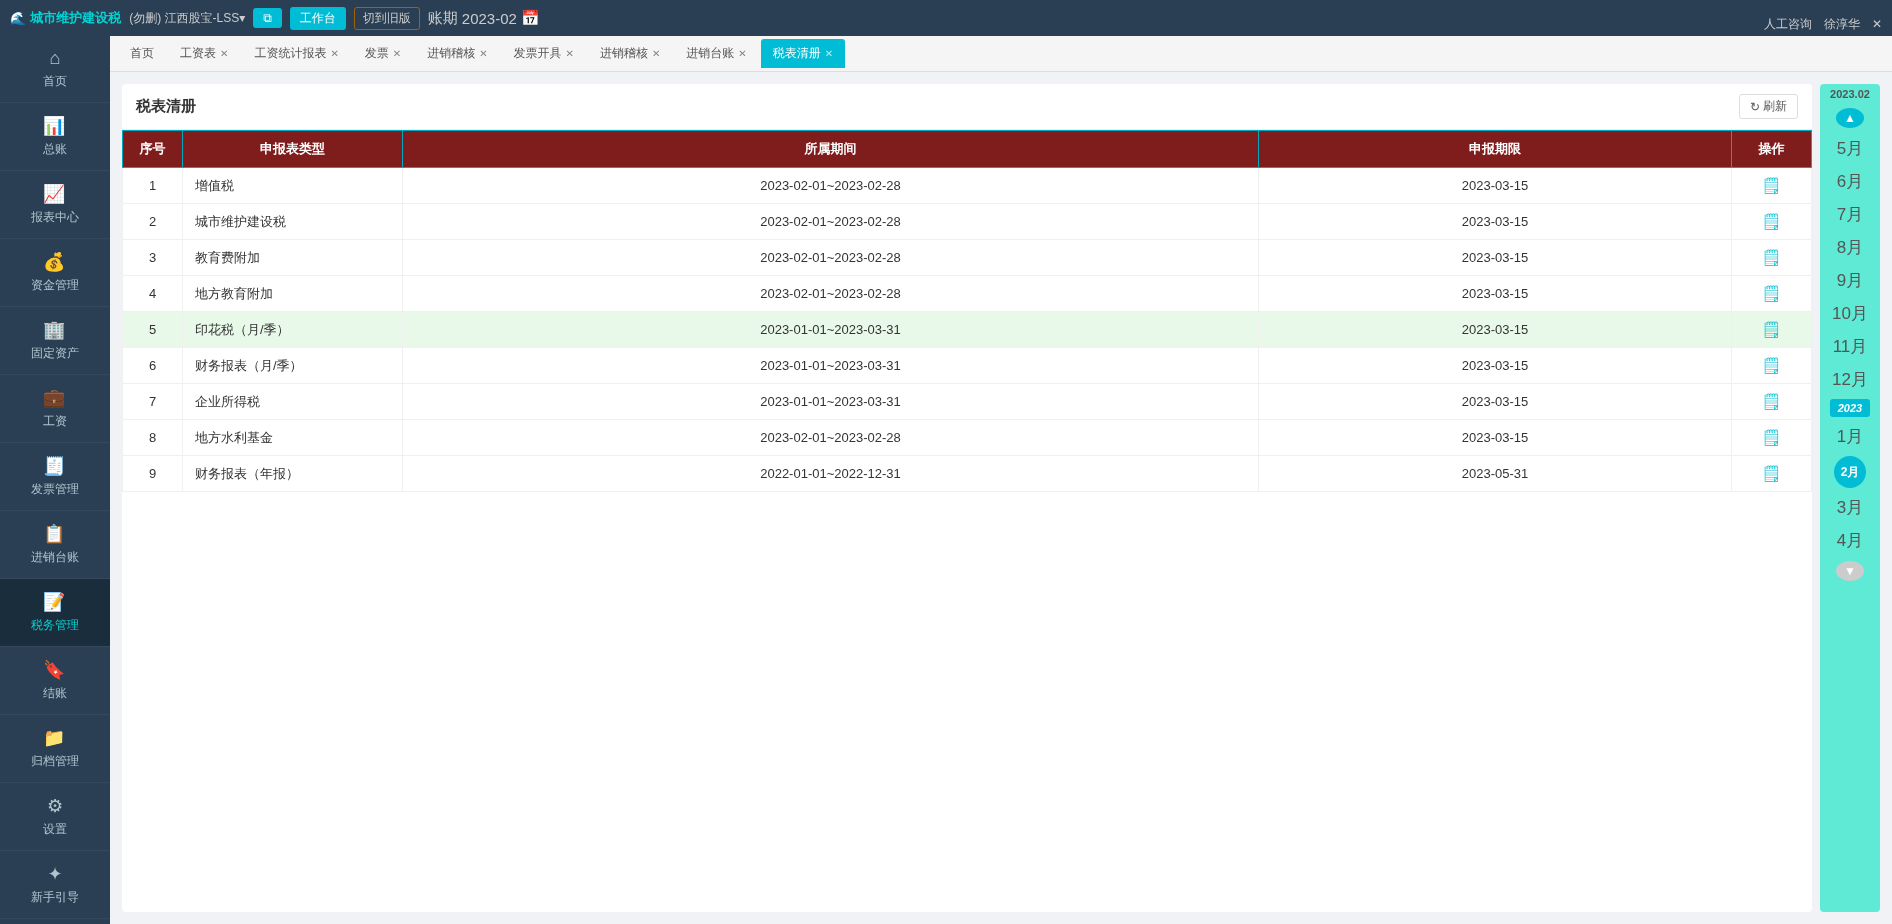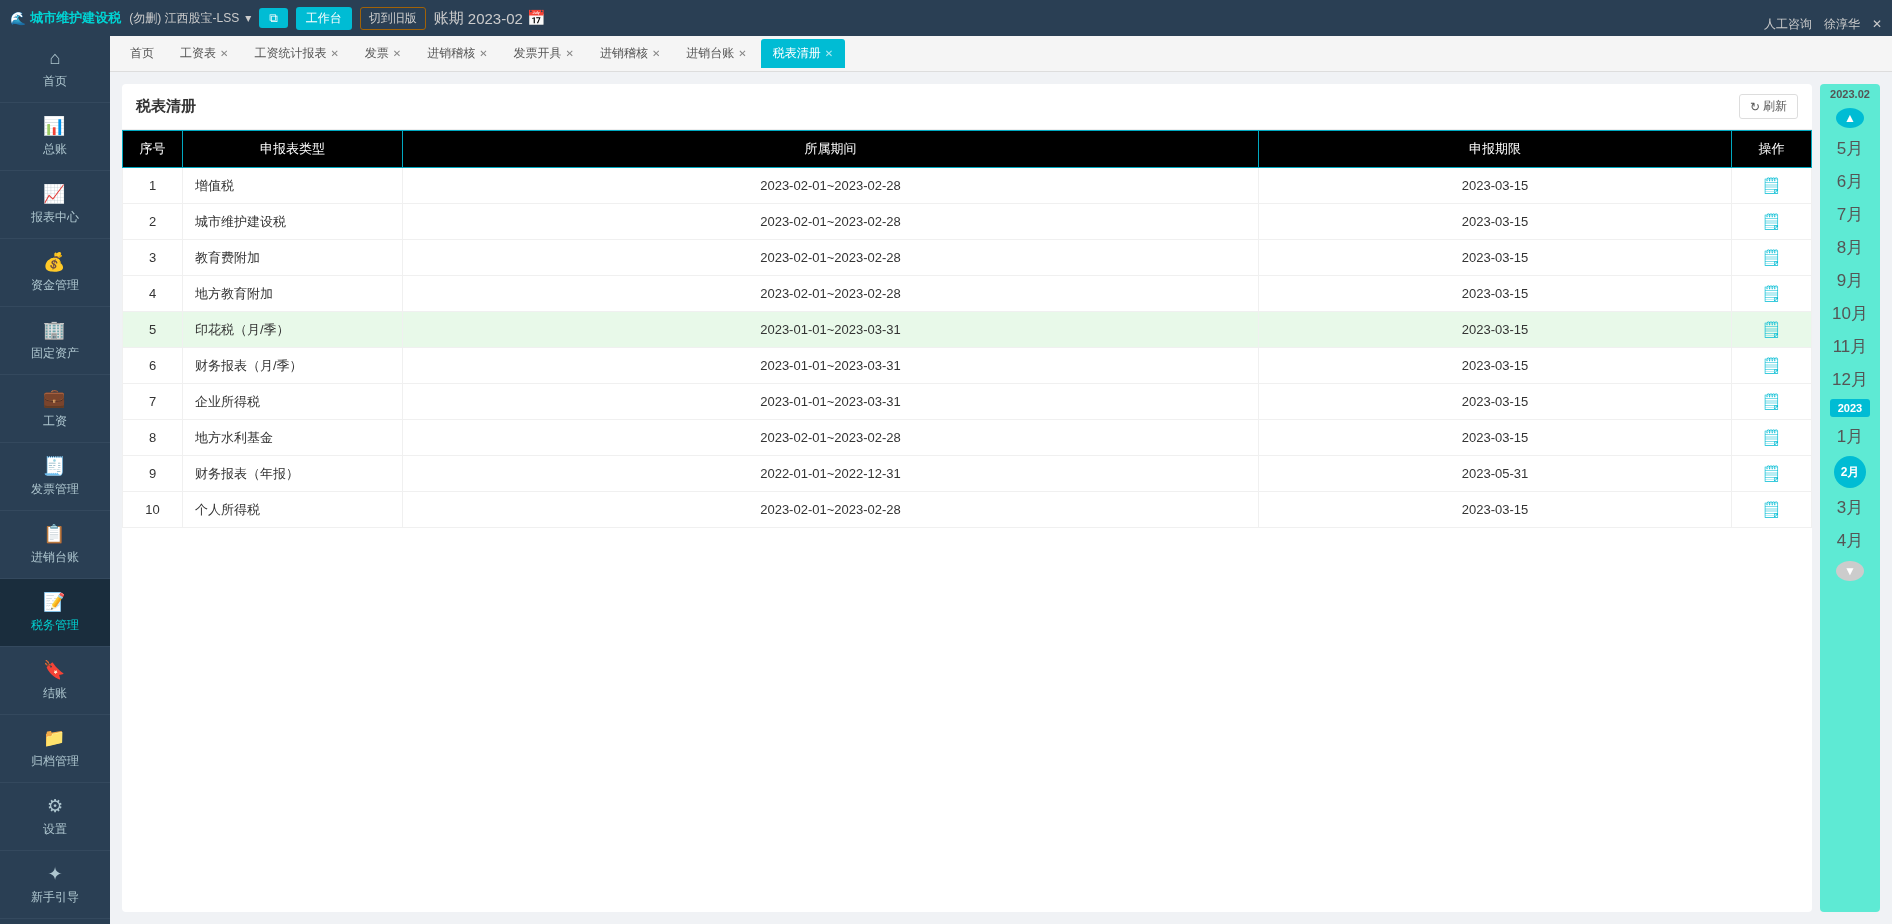--- a/index.html
+++ b/index.html
@@ -21,21 +21,21 @@
       font-weight: bold;
       display: flex;
       align-items: center;
       gap: 4px;
     }
     .top-bar-company {
       color: #ccc;
       font-size: 12px;
       display: flex;
       align-items: center;
-      gap: 6px;
+      gap: 0;
     }
     .top-bar-btn {
       background: #00bcd4;
       color: white;
       border: none;
       padding: 3px 10px;
       border-radius: 3px;
       cursor: pointer;
       font-size: 12px;
     }
@@ -181,25 +181,25 @@
       gap: 3px;
     }
 
     
     .data-table {
       width: 100%;
       border-collapse: collapse;
       font-size: 13px;
     }
     .data-table thead th {
-      background: #000000;
+      background: #7f1d1d;
       color: white;
       padding: 9px 11px;
       text-align: center;
-      font-weight: normal;
+      font-weight: bold;
       border: 1px solid #00a8c0;
     }
     .data-table tbody tr {
       border-bottom: 1px solid #f0f0f0;
     }
     .data-table tbody tr.highlighted { background: #e8f9e9; }
     .data-table tbody td {
       padding: 8px 12px;
       text-align: center;
       color: #333;
@@ -478,44 +478,37 @@
     <td>2023-03-15</td>
     <td><span class="action-icon">🗒</span></td>
   </tr>
                 <tr>
     <td>9</td>
     <td class="left">财务报表（年报）</td>
     <td>2022-01-01~2022-12-31</td>
     <td>2023-05-31</td>
     <td><span class="action-icon">🗒</span></td>
   </tr>
-                <tr>
-    <td>10</td>
-    <td class="left">个人所得税</td>
-    <td>2023-02-01~2023-02-28</td>
-    <td>2023-03-15</td>
-    <td><span class="action-icon">🗒</span></td>
-  </tr>
               </tbody>
           </table>
         </div>
       </div>
 
       <div class="right-panel">
         <div class="year-header">2023.02</div>
         <div class="cal-scroll-up">▲</div>
         <div class="cal-month">5月</div>
         <div class="cal-month">6月</div>
         <div class="cal-month">7月</div>
         <div class="cal-month">8月</div>
         <div class="cal-month">9月</div>
         <div class="cal-month">10月</div>
         <div class="cal-month">11月</div>
         <div class="cal-month">12月</div>
-        <div style="background:#00bcd4; color:white; font-size:11px; font-weight:bold; padding:3px 8px; border-radius:3px; text-align:center; margin:3px auto; cursor:pointer;">2023</div>
+        <div style="background:#00bcd4; color:white; font-size:11px; font-weight:bold; padding:3px 8px; border-radius:3px; text-align:center; margin:3px auto; cursor:pointer;font-style:italic;">2023</div>
         <div class="cal-month">1月</div>
         <div style="background:#00bcd4; color:white; border-radius:50%; width:32px; height:32px; display:flex; align-items:center; justify-content:center; font-size:12px; margin:3px auto; cursor:pointer; font-weight:bold;">2月</div>
         <div class="cal-month">3月</div>
         <div class="cal-month">4月</div>
         <div class="cal-scroll-down">▼</div>
       </div>
     </div>
   </div>
 </div>
 

